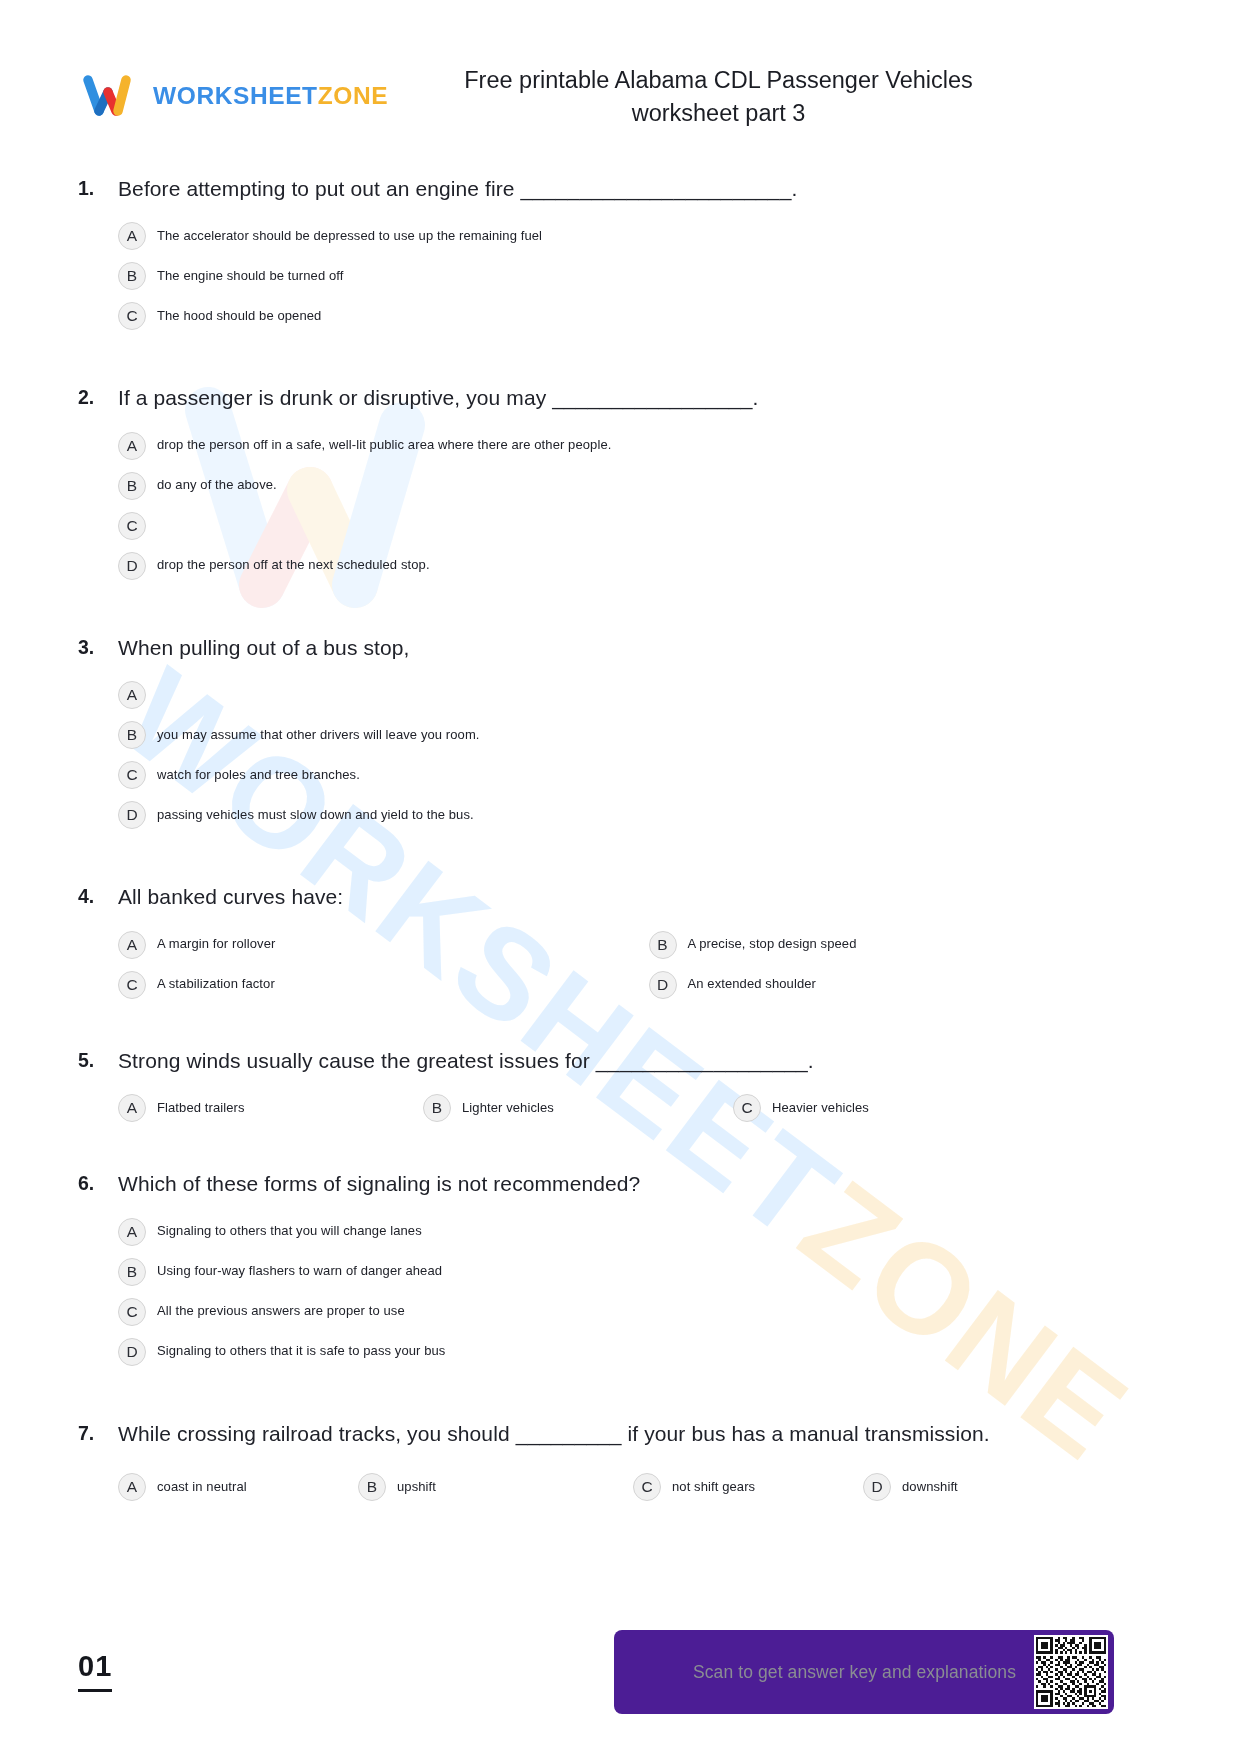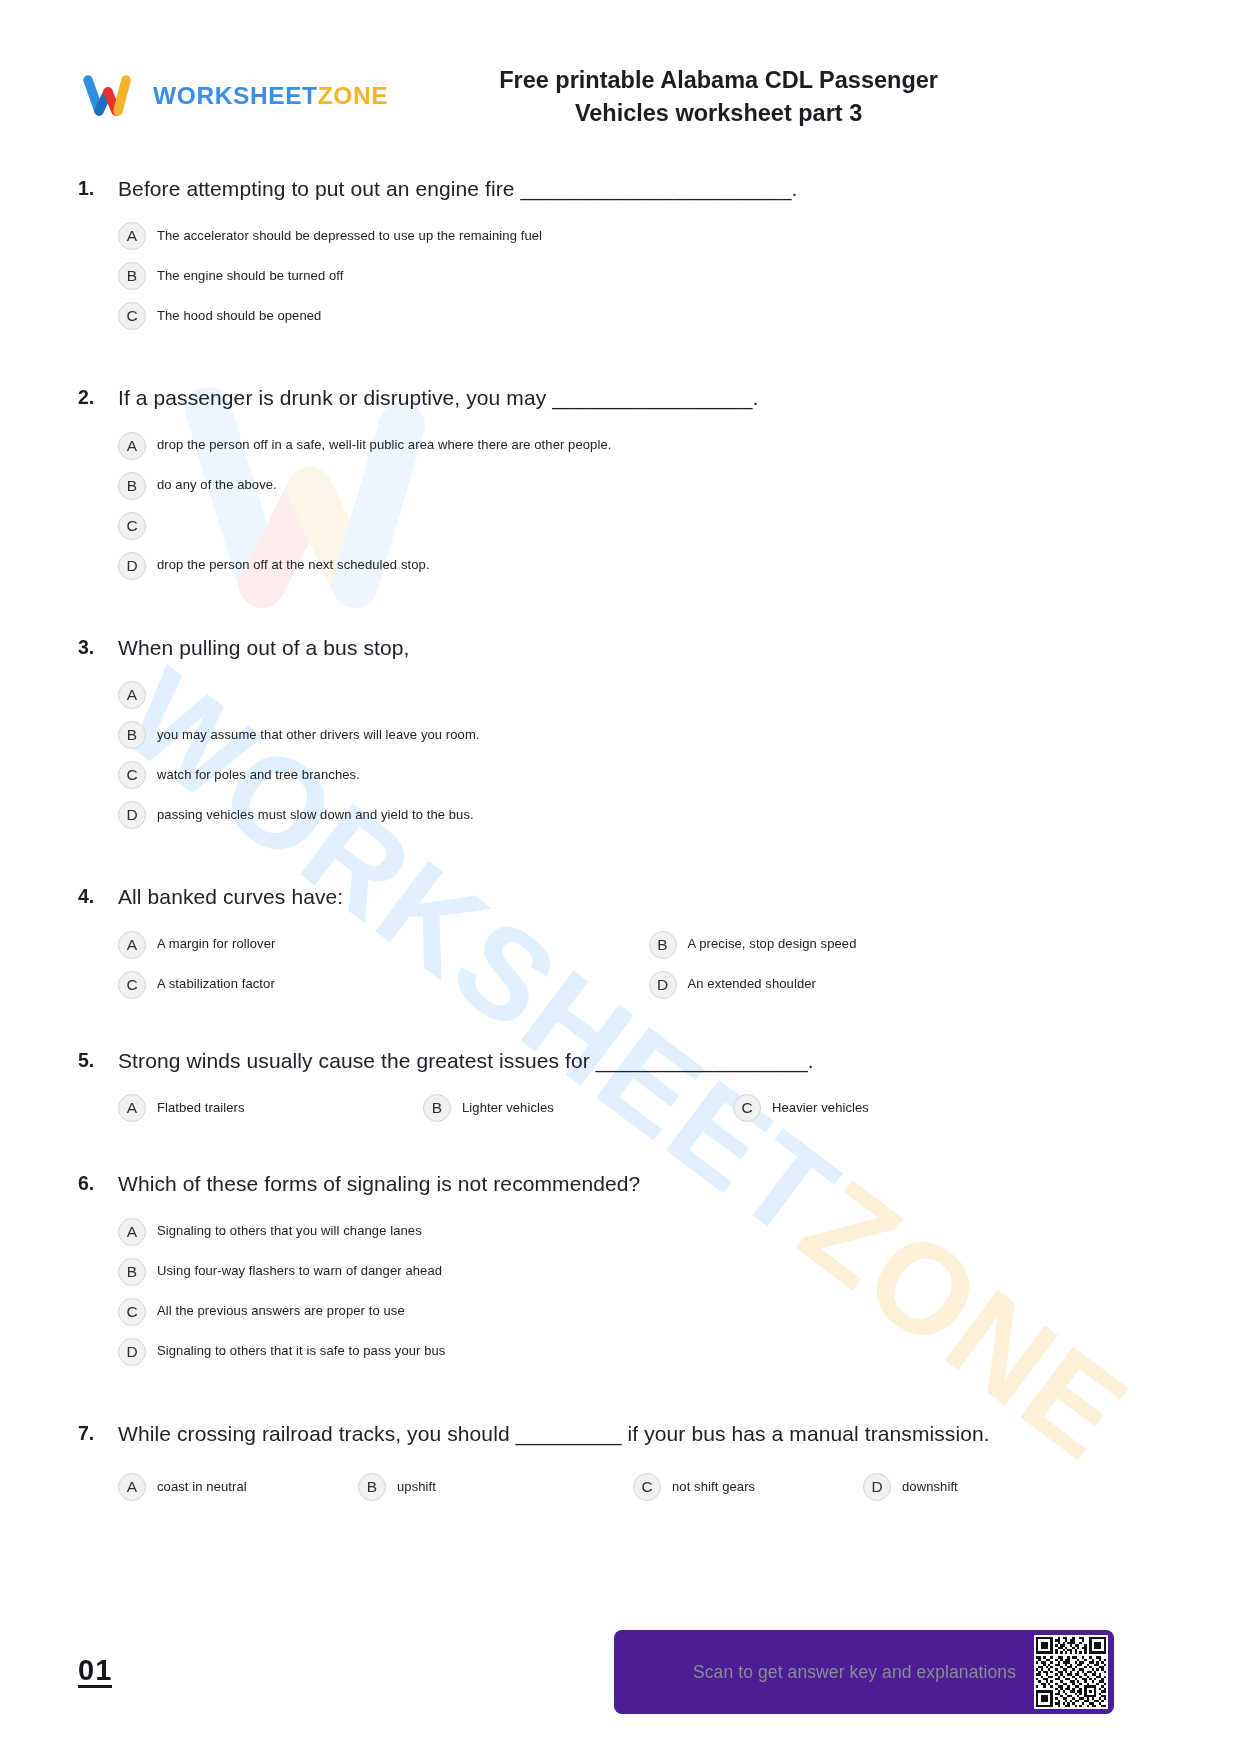--- a/index.html
+++ b/index.html
@@ -78,21 +78,21 @@
   .brand-text .bt-zone { color: #f5b32c; }
 
   .title-wrap {
     flex: 1 1 auto;
     text-align: center;
     padding-right: 120px;
     padding-top: 6px;
   }
   .title {
     font-size: 23.5px;
-    font-weight: 700;
+    font-weight: 400;
     line-height: 1.42;
     color: #1b1d24;
     max-width: 520px;
     margin: 0 auto;
   }
 
   
   .sheet {
     position: relative;
     z-index: 2;
@@ -178,21 +178,21 @@
     z-index: 2;
     padding: 0 70px 0 78px;
     display: flex;
     align-items: center;
   }
   .page-no {
     font-size: 29px;
     font-weight: 700;
     color: #15171d;
     border-bottom: 3px solid #15171d;
-    padding-bottom: 0;
+    padding-bottom: 8px;
     line-height: 1;
     letter-spacing: 1px;
   }
   .scan-box {
     margin-left: auto;
     margin-right: 55px;
     width: 500px;
     height: 84px;
     background: #4c1d95;
     border-radius: 8px;

